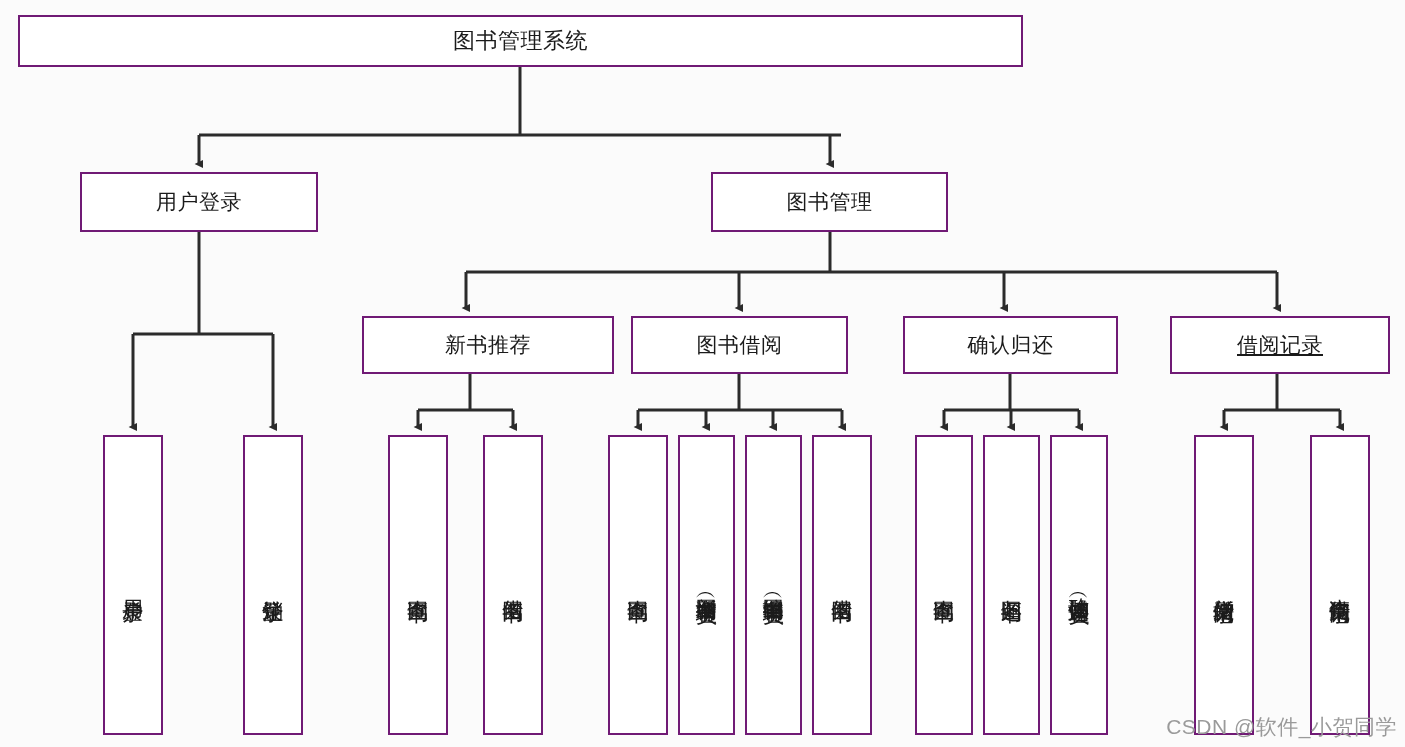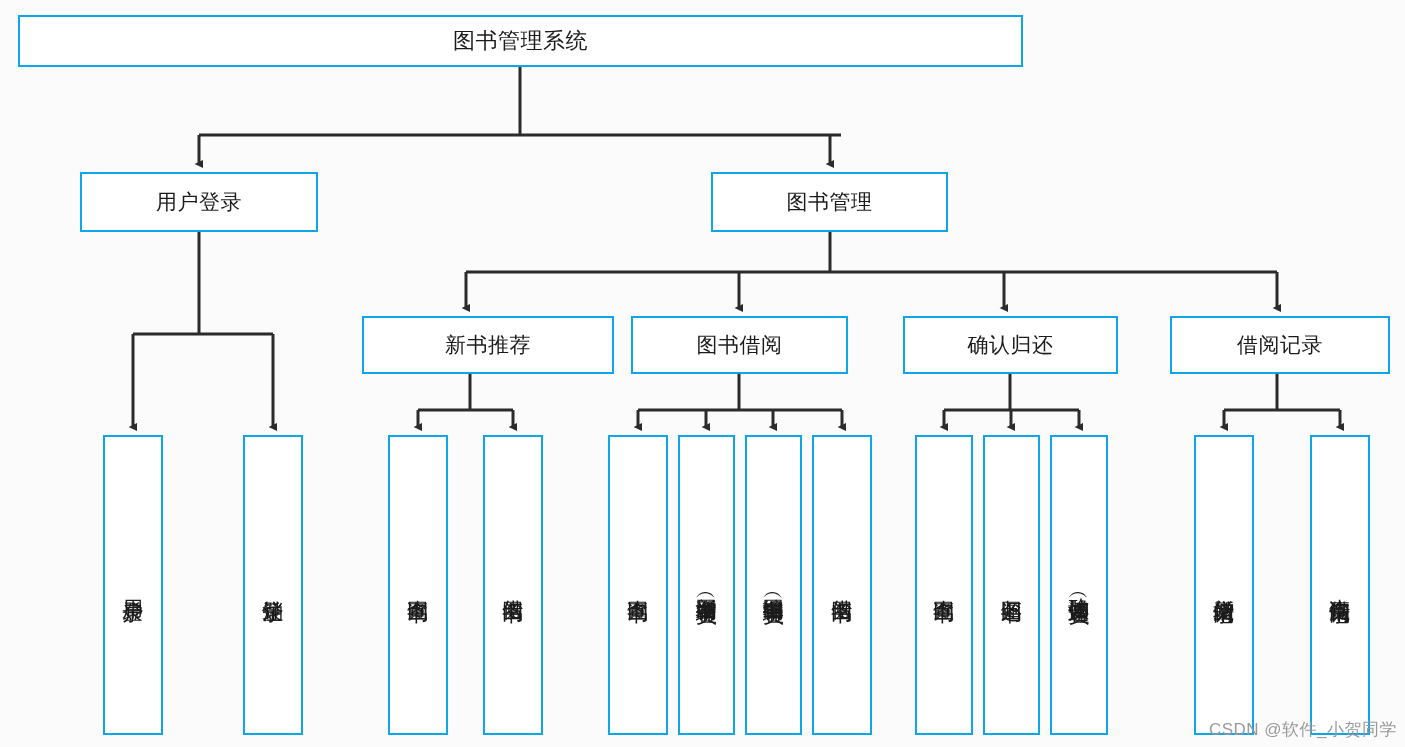--- a/index.html
+++ b/index.html
@@ -22,21 +22,21 @@
   svg.flow {
     position: absolute;
     left: 0;
     top: 0;
     width: 1405px;
     height: 747px;
   }
   .nodebox {
     position: absolute;
     box-sizing: border-box;
-    border: 2px solid #0ea5e9;
+    border: 2px solid #701a75;
     background: #ffffff;
     display: flex;
     align-items: center;
     justify-content: center;
     text-align: center;
     color: #1b1b1b;
     line-height: 1.22;
   }
   .nodebox.horiz {
     font-size: 21px;
@@ -51,21 +51,21 @@
     align-items: center;
     justify-content: center;
   }
   .nodebox.root {
     font-size: 22px;
   }
   .watermark {
     position: absolute;
     right: 8px;
     bottom: 6px;
-    font-size: 17px;
+    font-size: 21px;
     color: #9a9a9a;
     white-space: nowrap;
     letter-spacing: 0.5px;
   }
 </style>
 </head>
 <body>
 
 <div id="diagram-root">
 
@@ -121,21 +121,21 @@
   </svg>
 
   <div class="nodebox horiz root" style="left:18px;top:15px;width:1005px;height:52px;">图书管理系统</div>
 
   <div class="nodebox horiz" style="left:80px;top:172px;width:238px;height:60px;">用户登录</div>
   <div class="nodebox horiz" style="left:711px;top:172px;width:237px;height:60px;text-align:center;">图书管理</div>
 
   <div class="nodebox horiz" style="left:362px;top:316px;width:252px;height:58px;">新书推荐</div>
   <div class="nodebox horiz" style="left:631px;top:316px;width:217px;height:58px;">图书借阅</div>
   <div class="nodebox horiz" style="left:903px;top:316px;width:215px;height:58px;">确认归还</div>
-  <div class="nodebox horiz" style="left:1170px;top:316px;width:220px;height:58px;">借阅记录</div>
+  <div class="nodebox horiz" style="left:1170px;top:316px;width:220px;height:58px;text-decoration:underline;">借阅记录</div>
 
   <div class="nodebox vert" style="left:103px;top:435px;width:60px;height:300px;">用户登录</div>
   <div class="nodebox vert" style="left:243px;top:435px;width:60px;height:300px;">注销登录</div>
 
   <div class="nodebox vert" style="left:388px;top:435px;width:60px;height:300px;">查询图书</div>
   <div class="nodebox vert" style="left:483px;top:435px;width:60px;height:300px;">借阅图书</div>
 
   <div class="nodebox vert" style="left:608px;top:435px;width:60px;height:300px;">查询图书</div>
   <div class="nodebox vert" style="left:678px;top:435px;width:57px;height:300px;">新增图书（管理员）</div>
   <div class="nodebox vert" style="left:745px;top:435px;width:57px;height:300px;">编辑图书（管理员）</div>

